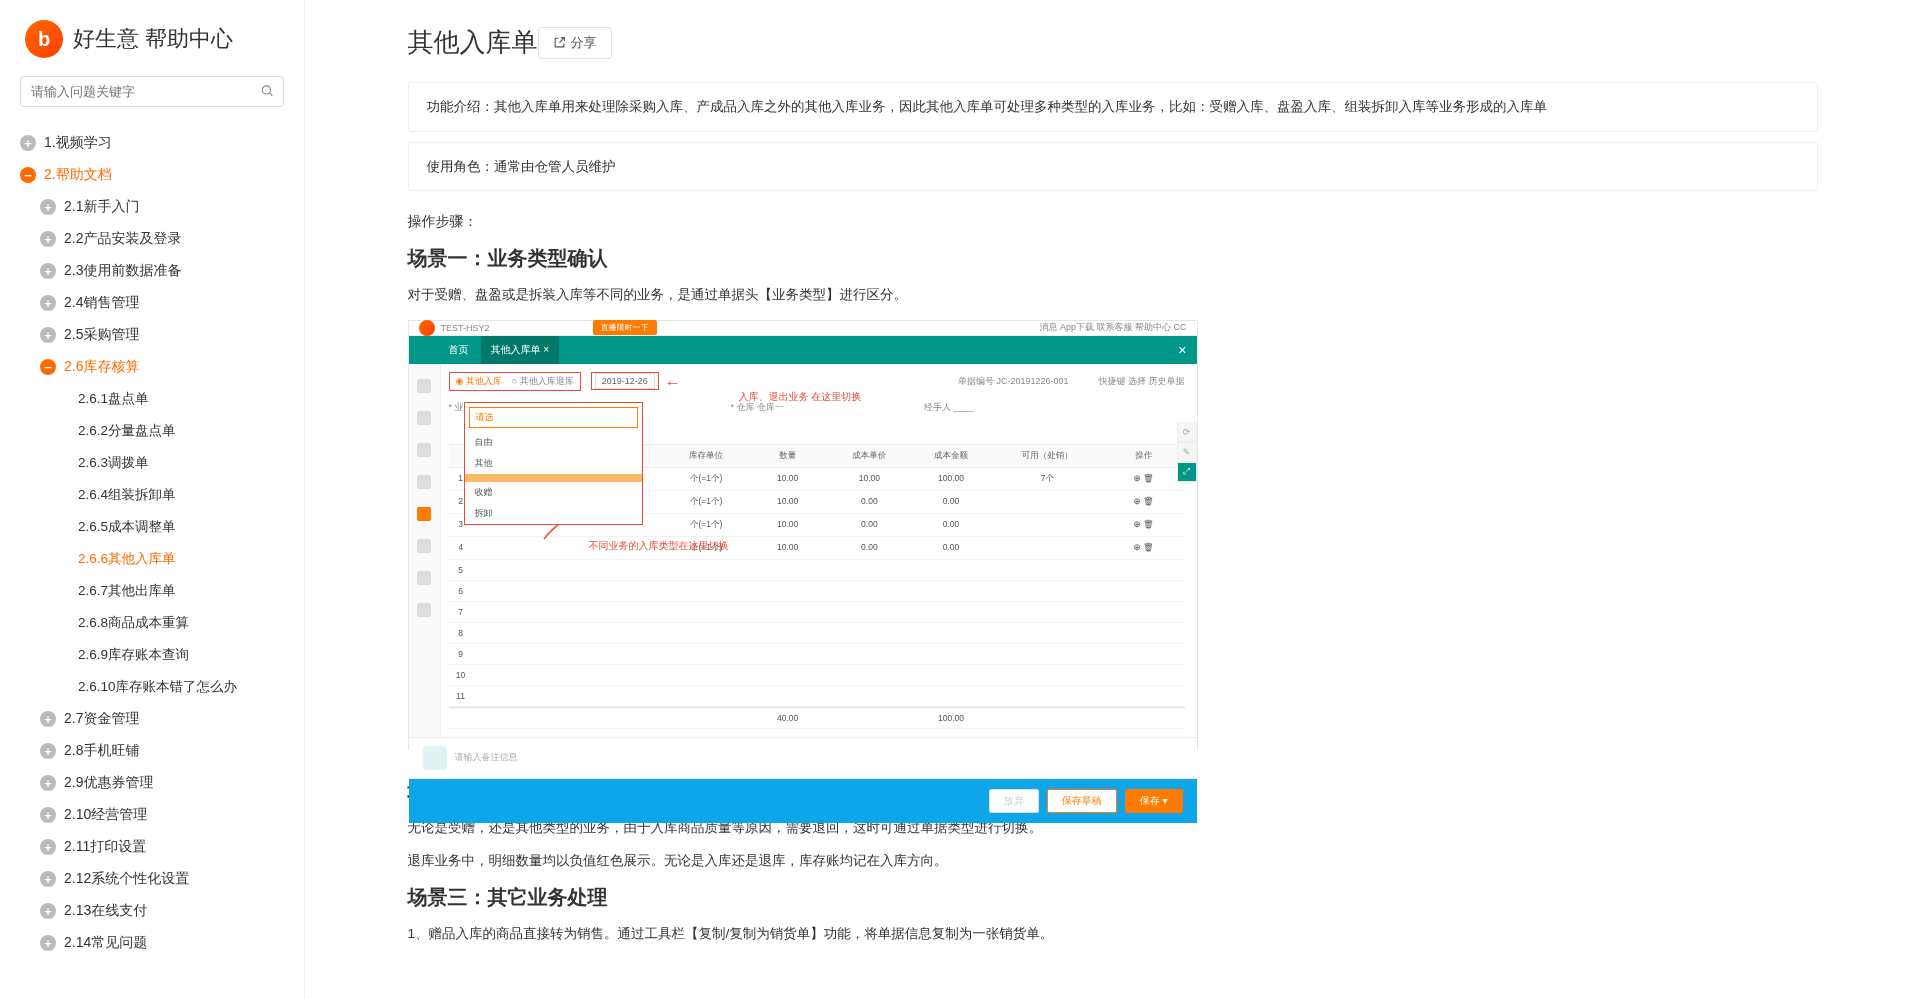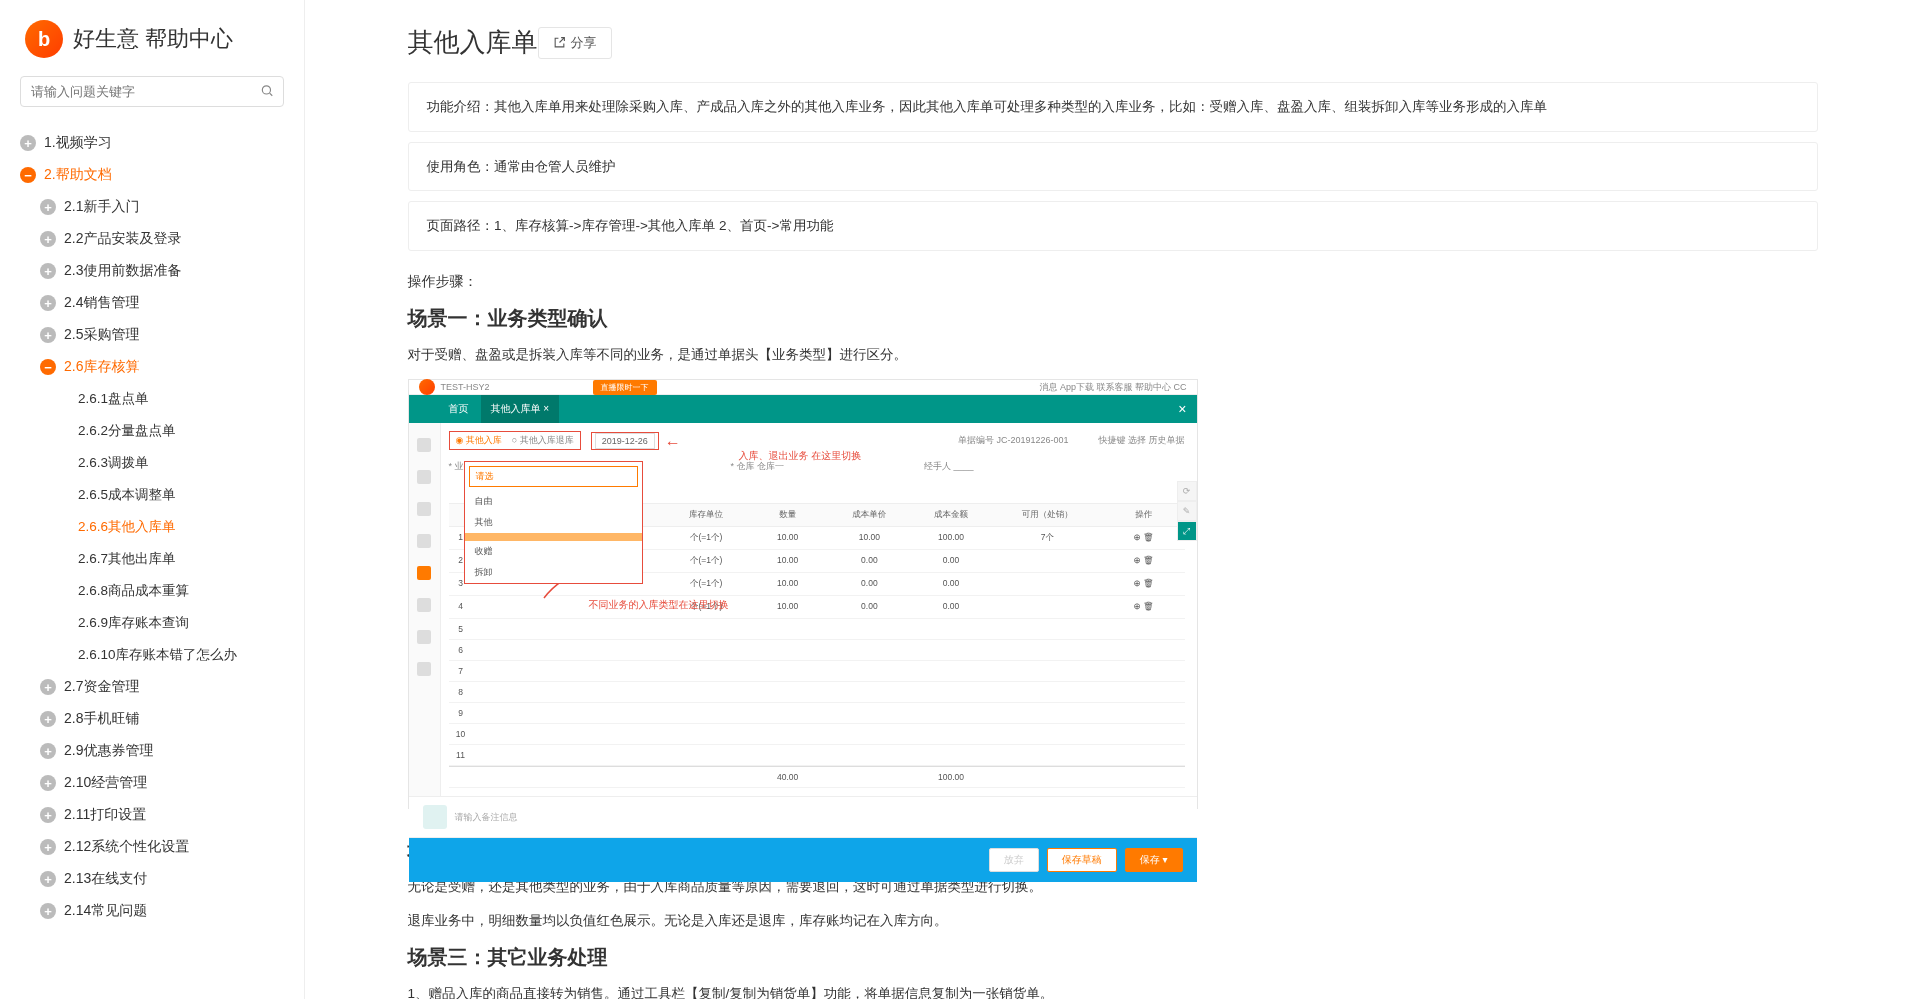--- a/index.html
+++ b/index.html
@@ -126,20 +126,23 @@
       <div class="nav-item lvl3">
           <span>2.6.1盘点单</span>
         </div>
       <div class="nav-item lvl3">
           <span>2.6.2分量盘点单</span>
         </div>
       <div class="nav-item lvl3">
           <span>2.6.3调拨单</span>
         </div>
       <div class="nav-item lvl3">
+          <span>2.6.4组装拆卸单</span>
+        </div>
+      <div class="nav-item lvl3">
           <span>2.6.5成本调整单</span>
         </div>
       <div class="nav-item lvl3 active">
           <span>2.6.6其他入库单</span>
         </div>
       <div class="nav-item lvl3">
           <span>2.6.7其他出库单</span>
         </div>
       <div class="nav-item lvl3">
           <span>2.6.8商品成本重算</span>
@@ -195,23 +198,20 @@
             </svg>
         <span>分享</span>
       </button>
     </div>
 
     <div class="info-box">
       <span class="info-label">功能介绍：</span><span>其他入库单用来处理除采购入库、产成品入库之外的其他入库业务，因此其他入库单可处理多种类型的入库业务，比如：受赠入库、盘盈入库、组装拆卸入库等业务形成的入库单</span>
     </div>
     <div class="info-box">
       <span class="info-label">使用角色：</span><span>通常由仓管人员维护</span>
-    </div>
-    <div class="info-box">
-      <span class="info-label">页面路径：</span><span>1、库存核算-&gt;库存管理-&gt;其他入库单 2、首页-&gt;常用功能</span>
     </div>
 
     <div class="content-block">
       <div class="step-title">操作步骤：</div>
       <div class="scene-title">场景一：业务类型确认</div>
       <div class="scene-text">对于受赠、盘盈或是拆装入库等不同的业务，是通过单据头【业务类型】进行区分。</div>
 
       <div class="screenshot">
         <div class="ss-inner">
           <div class="ss-top">

